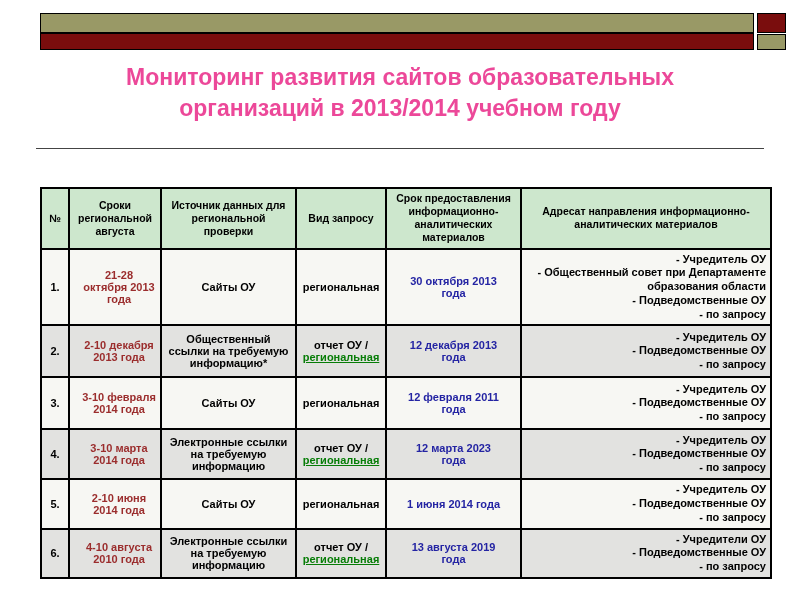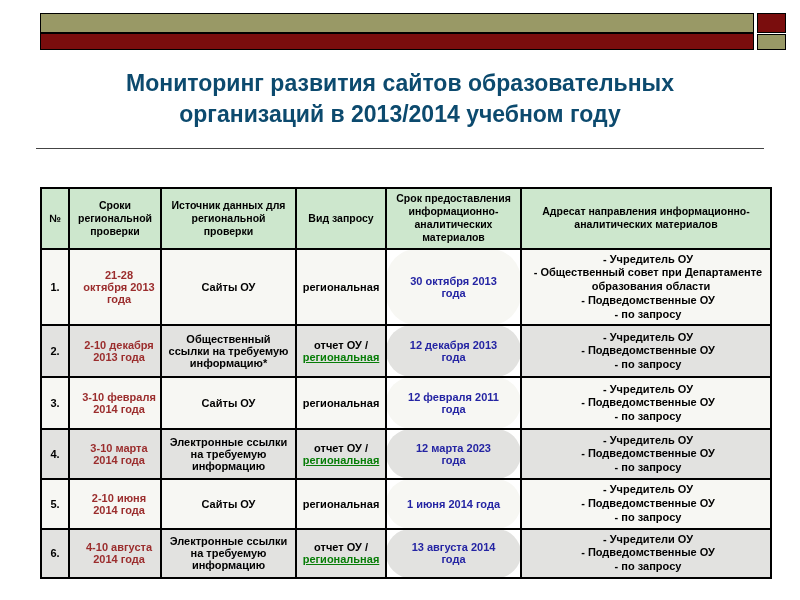--- a/index.html
+++ b/index.html
@@ -15,24 +15,24 @@
   .bar-olive-main { position:absolute; left:40px; top:13px; width:714px; height:20px;
     background:#999966; border:1px solid #000; }
   .bar-red-main   { position:absolute; left:40px; top:33px; width:714px; height:17px;
     background:#7a0d0d; border:1px solid #000; }
   .sq-red   { position:absolute; left:757px; top:13px; width:29px; height:20px;
     background:#7a0d0d; border:1px solid #000; }
   .sq-olive { position:absolute; left:757px; top:34px; width:29px; height:16px;
     background:#999966; border:1px solid #000; }
   
   .title {
-    position:absolute; left:60px; top:68px; width:680px;
+    position:absolute; left:60px; top:62px; width:680px;
     text-align:center;
     font-size:23px; font-weight:bold; line-height:1.35;
-    color:#0c4a6e;
+    color:#ec4899;
   }
   .divider {
     position:absolute; left:36px; top:148px; width:728px; height:0;
     border-top:1px solid #444;
   }
   
   .tbl-wrap { position:absolute; left:40px; top:187px; width:730px; }
   table {
     border-collapse:collapse; table-layout:fixed; width:730px;
     border:2px solid #000;
@@ -53,25 +53,25 @@
   thead th { background:#cde7cd; height:57px; font-size:10.5px; line-height:1.25; }
   tbody tr:nth-child(odd)  td { background:#f7f7f3; }
   tbody tr:nth-child(even) td { background:#e2e2e0; }
   tr.r0 td { height:66px; }
   tr.r1 td { height:52px; }
   tr.r2 td { height:52px; }
   tr.r3 td { height:50px; }
   tr.r4 td { height:48px; }
   tr.r5 td { height:48px; }
   td.dates   { color:#9b2d2d;padding-left:12px; }
-  td.dead    { color:#2424a3;border-radius:31px; }
+  td.dead    { color:#2424a3; }
   td.dead .wrapbox { display:inline-block; max-width:95px; }
   .kind-plain { display:block; }
   .kind-link  { display:block; color:#077d07; text-decoration:underline; cursor:pointer; }
-  td.addr { text-align:center; vertical-align:middle; }
+  td.addr { text-align:right; vertical-align:middle; }
   td.addr .ai { padding-left:10px; text-indent:-6px; line-height:1.25; }
 </style>
 </head>
 <body>
 
 <div class="bar-olive-main"></div>
 <div class="bar-red-main"></div>
 <div class="sq-red"></div>
 <div class="sq-olive"></div>
 
@@ -84,21 +84,21 @@
     <col class="c-num">
         <col class="c-dates">
         <col class="c-source">
     <col class="c-kind">
         <col class="c-dead">
         <col class="c-addr">
   </colgroup>
   <thead>
     <tr>
       <th>№</th>
-      <th>Сроки региональной проверки</th>
+      <th>Сроки региональной августа</th>
       <th>Источник данных для региональной проверки</th>
       <th>Вид запросу</th>
       <th>Срок предоставления информационно-аналитических материалов</th>
       <th>Адресат направления информационно-аналитических материалов</th>
     </tr>
   </thead>
   <tbody>
     <tr class="r0">
       <td>1.</td>
       <td class="dates">21-28 октября 2013 года</td>
@@ -180,28 +180,28 @@
         <span class="wrapbox">1 июня 2014 года</span>
       </td>
       <td class="addr">
         <div class="ai">- Учредитель ОУ</div>
         <div class="ai">- Подведомственные ОУ</div>
         <div class="ai">- по запросу</div>
       </td>
     </tr>
     <tr class="r5">
       <td>6.</td>
-      <td class="dates">4-10 августа 2014 года</td>
+      <td class="dates">4-10 августа 2010 года</td>
       <td>Электронные ссылки на требуемую информацию</td>
       <td>
         <span class="kind-plain">отчет ОУ /</span>
         <span class="kind-link">региональная</span>
       </td>
       <td class="dead">
-        <span class="wrapbox">13 августа 2014 года</span>
+        <span class="wrapbox">13 августа 2019 года</span>
       </td>
       <td class="addr">
         <div class="ai">- Учредители ОУ</div>
         <div class="ai">- Подведомственные ОУ</div>
         <div class="ai">- по запросу</div>
       </td>
     </tr>
   </tbody>
 </table>
 </div>

